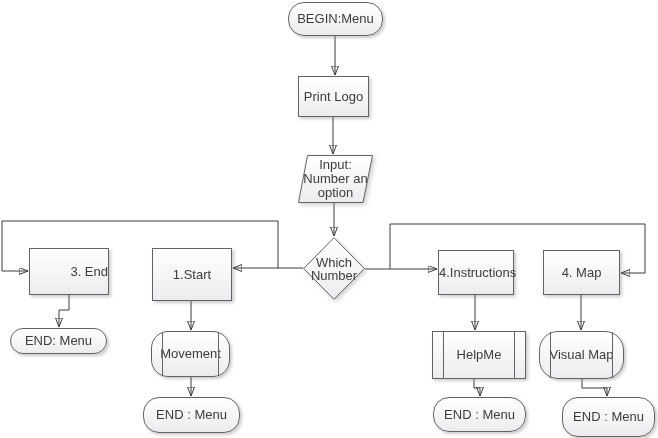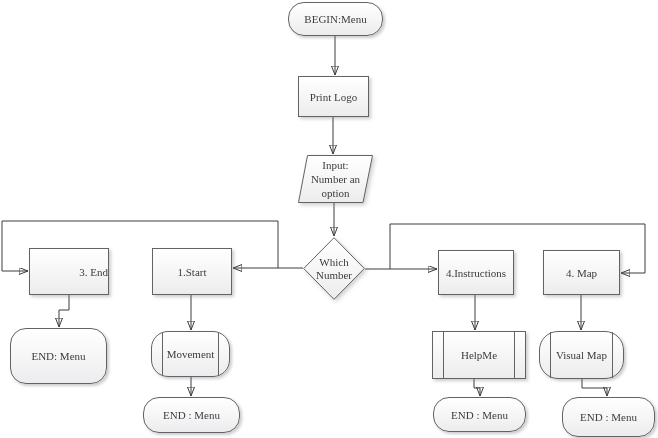--- a/index.html
+++ b/index.html
@@ -6,25 +6,24 @@
   .canvas{
     position:relative;width:658px;height:438px;overflow:hidden;
     background:#ffffff;
     font-family:"Liberation Sans", sans-serif;
   }
   #wires{position:absolute;left:0;top:0;width:658px;height:438px;}
   #wires path{fill:none;stroke:#3d3d3d;stroke-width:1;}
   .node{
     position:absolute;box-sizing:border-box;
     display:flex;align-items:center;justify-content:center;
-    text-align:center;font-size:11px;color:#3c3c3c;line-height:14px;
+    text-align:center;font-size:13px;color:#3c3c3c;line-height:14px;
     background:linear-gradient(180deg,#ffffff 0%,#f5f5f6 55%,#ececee 100%);
     border:1px solid #636363;
     box-shadow:2px 2px 3px rgba(130,130,130,0.40);
-    font-family:Liberation Serif, serif;
   }
   .node .lbl{display:block;width:100%;white-space:pre-line;}
   .terminator{border-radius:16px;}
   .predef::before,.predef::after{
     content:"";position:absolute;top:0;bottom:0;width:1px;background:#636363;
   }
   .predef::before{left:10px;}
   .predef::after{right:10px;}
   .svgnode{
     position:absolute;box-sizing:border-box;background:none;border:none;box-shadow:none;
@@ -34,27 +33,27 @@
     fill:url(#gfill);stroke:#636363;stroke-width:1;
     filter:drop-shadow(2px 2px 2px rgba(130,130,130,0.40));
   }
   .svgnode .lbl{position:relative;z-index:1;}
   
   .n-begin{left:288px;top:2px;width:95px;height:34px;}
   .n-print{left:298px;top:76px;width:71px;height:41px;}
   .n-input{left:298px;top:155px;width:75px;height:48px;}
   .n-decision{left:303px;top:237px;width:62px;height:63px;line-height:13px;}
   .n-end3{left:29px;top:248px;width:80px;height:47px;text-align:right;}
-  .n-start1{left:152px;top:248px;width:80px;height:47px;}
+  .n-start1{left:152px;top:248px;width:80px;height:53px;}
   .n-instr2{left:438px;top:250px;width:76px;height:45px;}
   .n-map4{left:543px;top:250px;width:77px;height:45px;}
   .n-movement{left:151px;top:331px;width:79px;height:46px;border-radius:17px;}
   .n-helpme{left:432px;top:331px;width:94px;height:48px;}
   .n-visualmap{left:539px;top:331px;width:85px;height:48px;border-radius:19px;}
-  .n-endmenu3{left:10px;top:328px;width:97px;height:56px;}
+  .n-endmenu3{left:10px;top:328px;width:97px;height:26px;}
   .n-endmenu1{left:143px;top:397px;width:97px;height:36px;}
   .n-endmenu2{left:433px;top:397px;width:93px;height:35px;}
   .n-endmenu4{left:562px;top:397px;width:93px;height:40px;}
 </style>
 </head>
 <body>
 
 <div class="canvas">
 
   <svg id="wires" viewBox="0 0 658 438">

